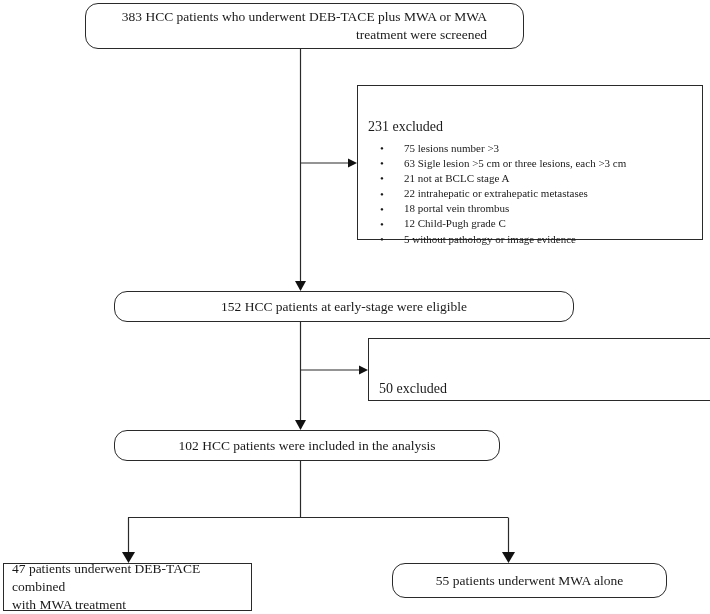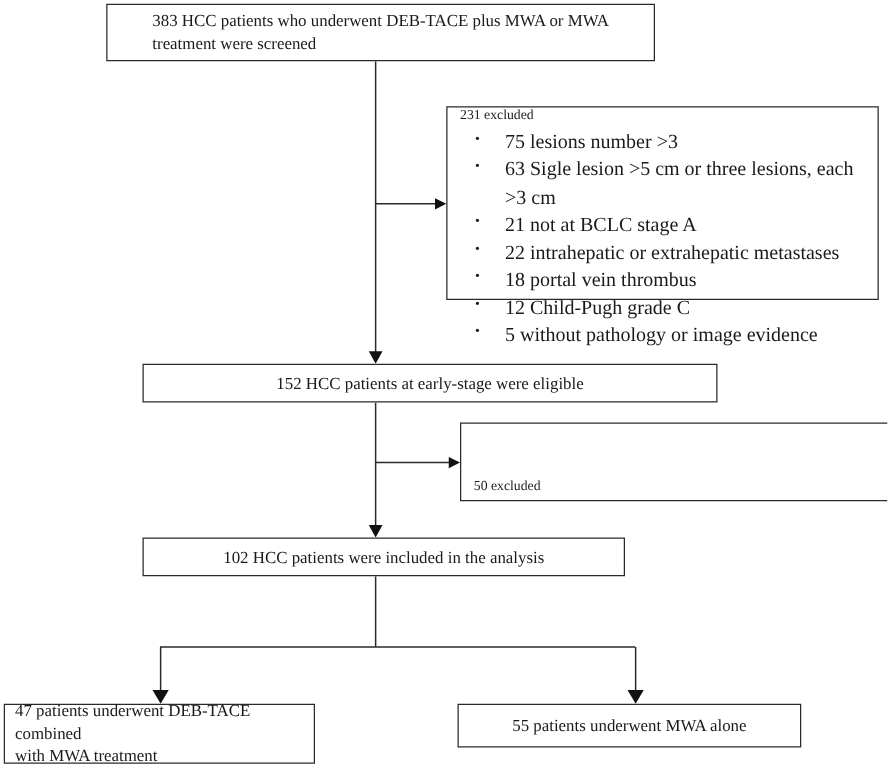--- a/index.html
+++ b/index.html
@@ -20,41 +20,42 @@
     position: absolute;
     box-sizing: border-box;
     border: 1px solid #2a2a2a;
     background: #ffffff;
     display: flex;
     flex-direction: column;
     justify-content: center;
   }
   .box.center {
     align-items: center;
-    text-align: left;
+    text-align: right;
+    border-radius: 13px;
   }
   .box-text {
     font-size: 13.5px;
     line-height: 1.32;
     padding: 0 8px;
     white-space: pre-line;
   }
   .excl-title {
-    font-size: 11px;
+    font-size: 14px;
     line-height: 1.3;
     padding: 0 0 1px 10px;
     margin-top: 40px;
   }
   .bullet-list {
     list-style: none;
     margin: 0;
     padding: 0;
   }
   .bullet-list li {
-    font-size: 16px;
+    font-size: 11px;
     line-height: 1.38;
     position: relative;
     padding-left: 46px;
   }
   .bullet-list li::before {
     content: "\2022";
     position: absolute;
     left: 22px;
     top: -0.5px;
     font-size: 11px;
@@ -88,21 +89,21 @@
     fill: #111111;
   }
 
   
   #box-screened   { left: 85px;  top: 3px;   width: 439px; height: 46px; }
   #box-excluded1  { left: 357px; top: 85px;  width: 346px; height: 155px; }
   #box-eligible   { left: 114px; top: 291px; width: 460px; height: 31px; }
   #box-excluded2  { left: 368px; top: 338px; width: 360px; height: 63px; }
   #box-included   { left: 114px; top: 430px; width: 386px; height: 31px; }
   #box-combined   { left: 3px;   top: 563px; width: 249px; height: 48px; }
-  #box-mwa-alone  { left: 366px; top: 563px; width: 275px; height: 35px; }
+  #box-mwa-alone  { left: 392px; top: 563px; width: 275px; height: 35px; }
 </style>
 </head>
 <body>
 
 <div id="canvas">
 
   <svg class="connectors" viewBox="0 0 710 614">
 
     <line class="ln" x1="300.5" y1="49" x2="300.5" y2="286"></line>
 

